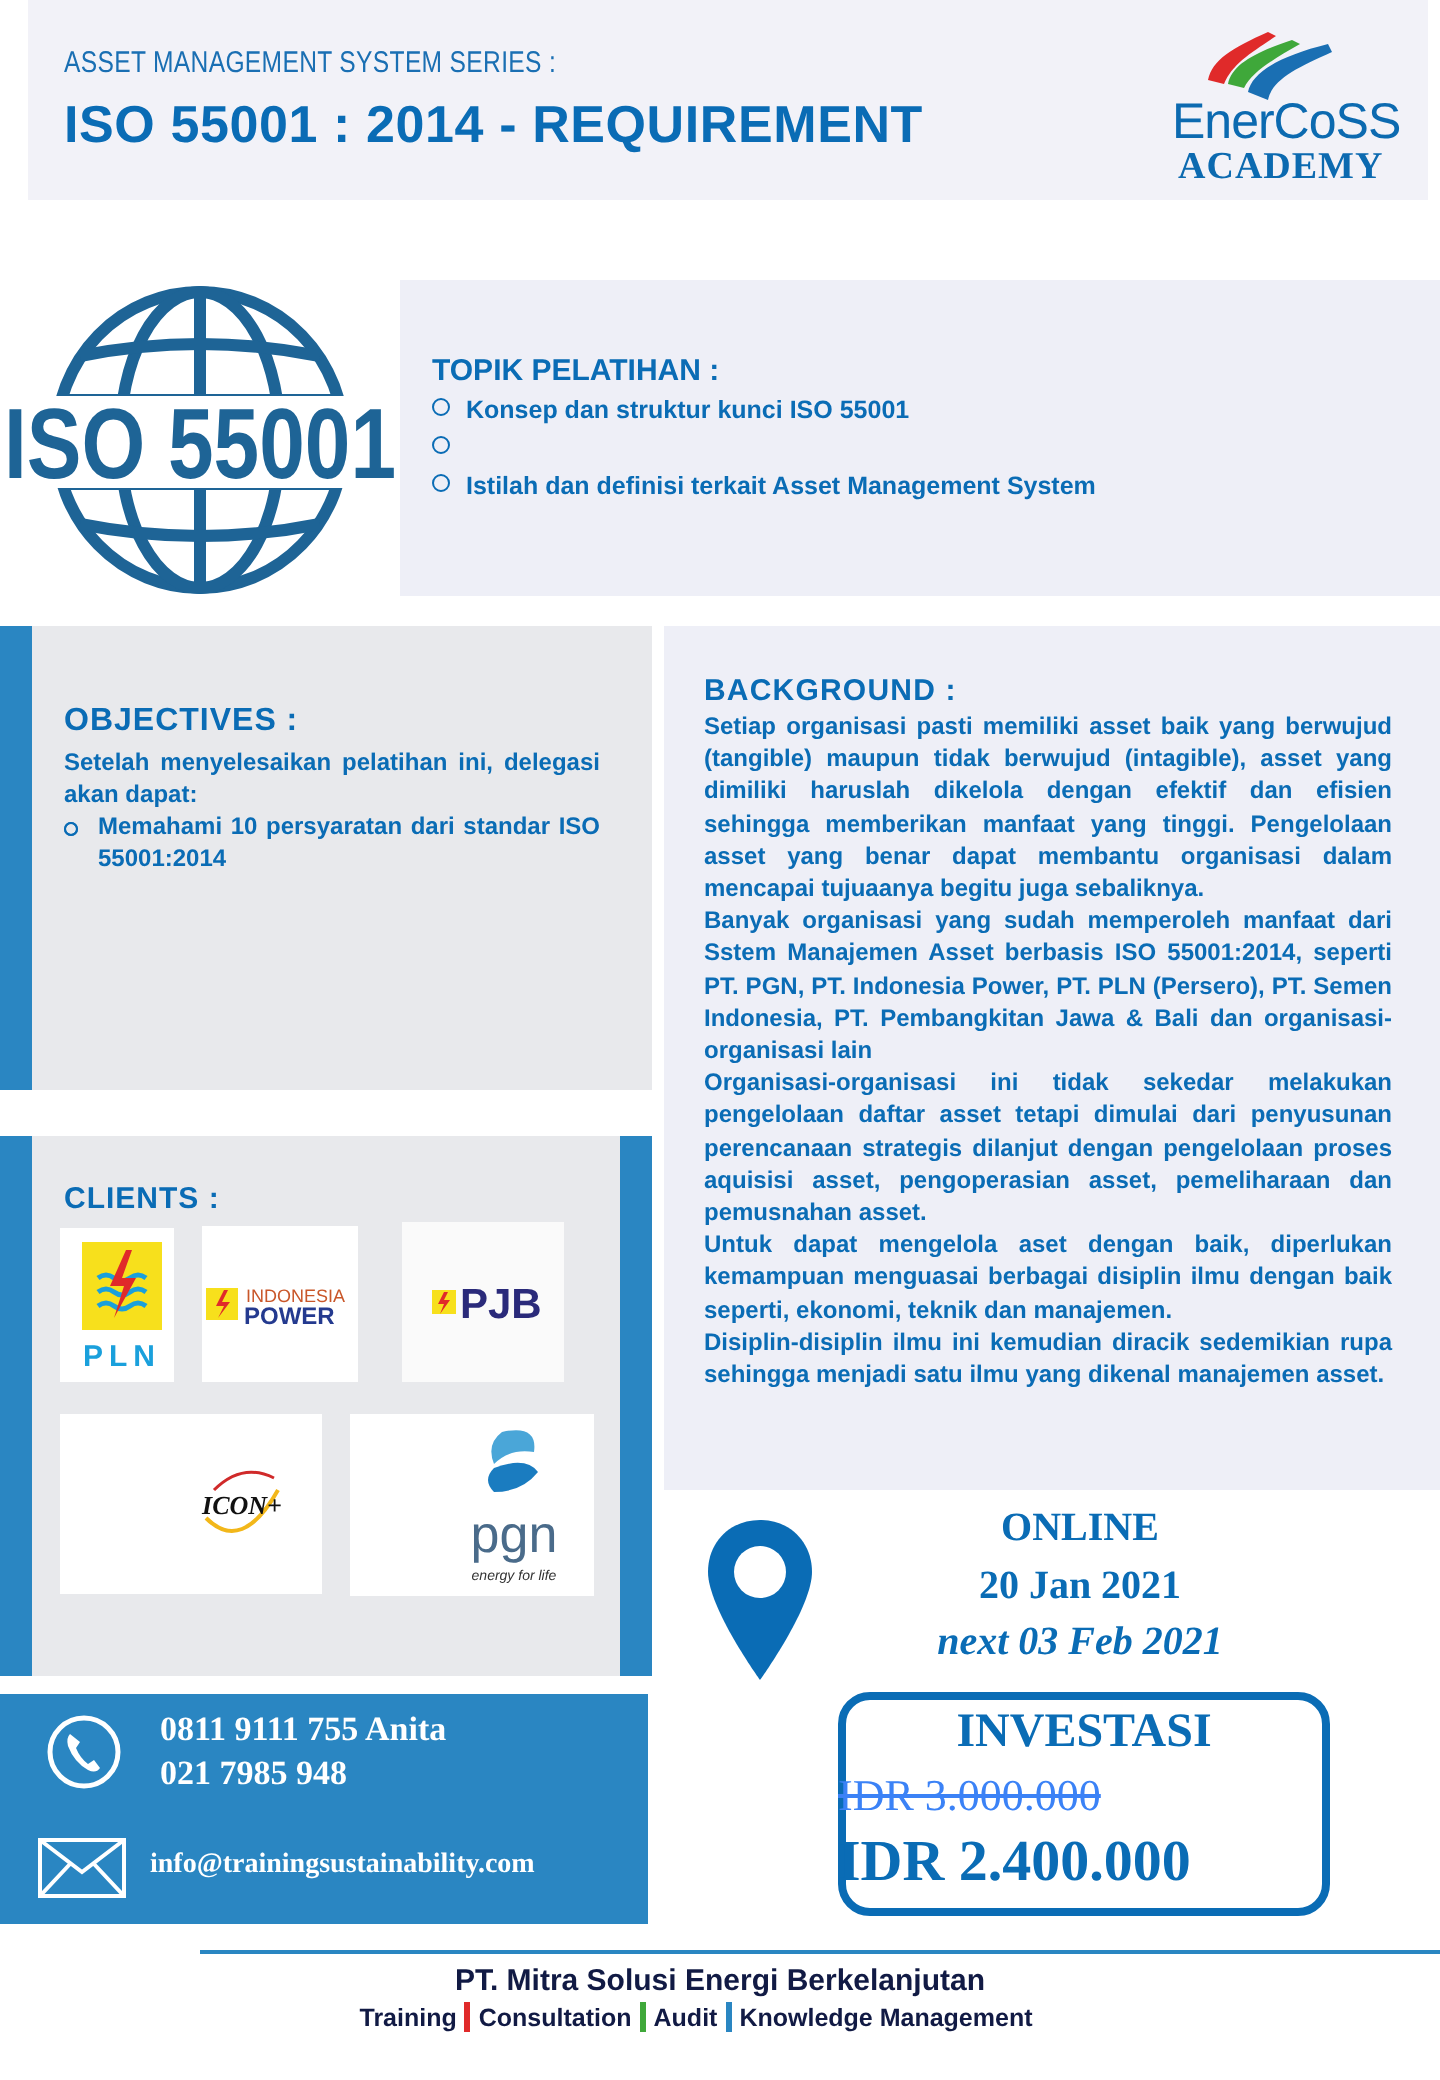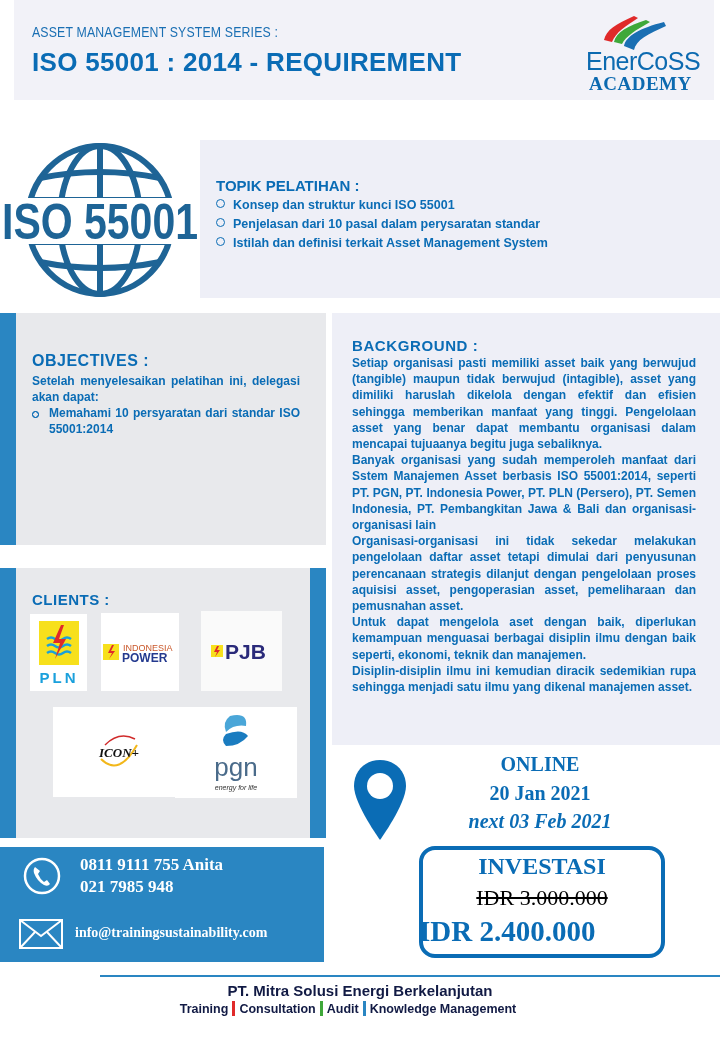--- a/index.html
+++ b/index.html
@@ -35,31 +35,31 @@
   #bg-panel { left:332px; top:313px; width:388px; height:432px; background:#eeeff7; }
   #bg-title { left:352px; top:337px; font-size:15px; font-weight:bold; color:#0a6cb5; letter-spacing:0.6px; }
   #bg-text { left:352px; top:355px; width:344px; font-size:12px; font-weight:bold; color:#0a6cb5; line-height:16.2px; text-align:justify; }
   #bg-text p { margin:0; }
 
   
   #cl-bar-l { left:0; top:568px; width:16px; height:270px; background:#2a86c2; }
   #cl-panel { left:16px; top:568px; width:294px; height:270px; background:#e8e9ec; }
   #cl-bar-r { left:310px; top:568px; width:16px; height:270px; background:#2a86c2; }
   #cl-title { left:32px; top:591px; font-size:15px; font-weight:bold; color:#0a6cb5; letter-spacing:0.5px; }
-  .logo-box { position:absolute; background:#ffffff; display:flex; align-items:center; justify-content:center; }
+  .logo-box { position:absolute; background:#ffffff; display:flex; align-items:center; justify-content:flex-end; }
 
   
   #pin { left:352px; top:758px; width:56px; height:84px; }
   #ev-online { left:420px; top:753px; width:240px; text-align:center; font-family:"Liberation Serif", serif; font-weight:bold; font-size:20px; color:#0a6cb5; }
   #ev-date { left:420px; top:782px; width:240px; text-align:center; font-family:"Liberation Serif", serif; font-weight:bold; font-size:20px; color:#0a6cb5; }
   #ev-next { left:420px; top:810px; width:240px; text-align:center; font-family:"Liberation Serif", serif; font-weight:bold; font-style:italic; font-size:20px; color:#0a6cb5; }
 
   #invest-box { left:419px; top:846px; width:246px; height:112px; border:4px solid #0a6cb5; border-radius:16px; box-sizing:border-box; background:#fff; }
   #inv-title { left:419px; top:853px; width:246px; text-align:center; font-family:"Liberation Serif", serif; font-weight:bold; font-size:24px; color:#0a6cb5; }
-  #inv-old { left:419px; top:885px; width:246px; text-align:center; font-family:"Liberation Serif", serif; font-size:22px; color:#000000; text-decoration:line-through; }
+  #inv-old { left:419px; top:885px; width:246px; font-family:"Liberation Serif", serif; font-size:22px; color:#3b82f6; text-decoration:line-through; }
   #inv-new { left:419px; top:915px; width:250px; text-align:left; font-family:"Liberation Serif", serif; font-weight:bold; font-size:29px; color:#0a6cb5; }
 
   
   #contact { left:0; top:847px; width:324px; height:115px; background:#2a86c2; }
   #phone-icon { left:22px; top:856px; width:40px; height:40px; }
   #phone1 { left:80px; top:855px; font-family:"Liberation Serif", serif; font-weight:bold; font-size:17px; color:#fff; white-space:nowrap; }
   #phone2 { left:80px; top:877px; font-family:"Liberation Serif", serif; font-weight:bold; font-size:17px; color:#fff; white-space:nowrap; }
   #mail-icon { left:18px; top:918px; width:46px; height:32px; }
   #email { left:75px; top:925px; font-family:"Liberation Serif", serif; font-weight:bold; font-size:14px; color:#fff; white-space:nowrap;text-align:center; }
 
@@ -95,21 +95,21 @@
     <path d="M30 104 L170 104"></path>
   </g>
   <rect x="0" y="60" width="200" height="46" fill="#ffffff"></rect>
   <text x="100" y="101" text-anchor="middle" font-family="Liberation Sans, sans-serif" font-size="50" font-weight="bold" fill="#1e6496" textLength="196" lengthAdjust="spacingAndGlyphs">ISO 55001</text>
 </svg>
 
 <div id="topik-panel" class="abs"></div>
 <div id="topik-title" class="abs">TOPIK PELATIHAN :</div>
 <ul class="topik-list">
   <li><span class="bullet"></span><span>Konsep dan struktur kunci ISO 55001</span></li>
-  <li><span class="bullet"></span><span>Penjelasan dari 10 pasal dalam perysaratan standar</span></li>
+  <li><span class="bullet"></span></li>
   <li><span class="bullet"></span><span>Istilah dan definisi terkait Asset Management System</span></li>
 </ul>
 
 <div id="obj-bar" class="abs"></div>
 <div id="obj-panel" class="abs"></div>
 <div id="obj-title" class="abs">OBJECTIVES :</div>
 <div id="obj-intro" class="abs">Setelah menyelesaikan pelatihan ini, delegasi akan dapat:</div>
 <ul class="obj-list">
   <li><span class="bullet"></span></li>
   <li><span class="bullet"></span><span>Memahami 10 persyaratan dari standar ISO 55001:2014</span></li>
@@ -151,21 +151,21 @@
 </div>
 
 <div class="logo-box" style="left:201px;top:611px;width:81px;height:80px;background:#fafafa;">
   <svg width="70" height="30" viewBox="0 0 70 30">
     <rect x="4" y="9" width="12" height="12" fill="#f7e01c"></rect>
     <path d="M10 10 L7 16 L10 16 L8 21 L13 14 L10 14 L12 10 Z" fill="#e02a2a"></path>
     <text x="18" y="23" font-family="Liberation Sans, sans-serif" font-weight="bold" font-size="21" fill="#2a2a7a">PJB</text>
   </svg>
 </div>
 
-<div class="logo-box" style="left:30px;top:707px;width:131px;height:90px;margin-left:23px;">
+<div class="logo-box" style="left:30px;top:707px;width:131px;height:90px;">
   <svg width="80" height="50" viewBox="0 0 80 50">
     <path d="M22 32 Q40 50 58 18" stroke="#f2b71a" stroke-width="2" fill="none"></path>
     <path d="M26 18 Q40 4 56 12" stroke="#d02a2a" stroke-width="1.5" fill="none"></path>
     <text x="40" y="30" text-anchor="middle" font-family="Liberation Serif, serif" font-style="italic" font-weight="bold" font-size="13" fill="#111">ICON+</text>
   </svg>
 </div>
 
 <div class="logo-box" style="left:175px;top:707px;width:122px;height:91px;">
   <svg width="80" height="86" viewBox="0 0 80 86">
     <path d="M34 6 Q52 2 50 16 Q38 14 30 22 Q26 12 34 6 Z" fill="#4aa6d8"></path>

